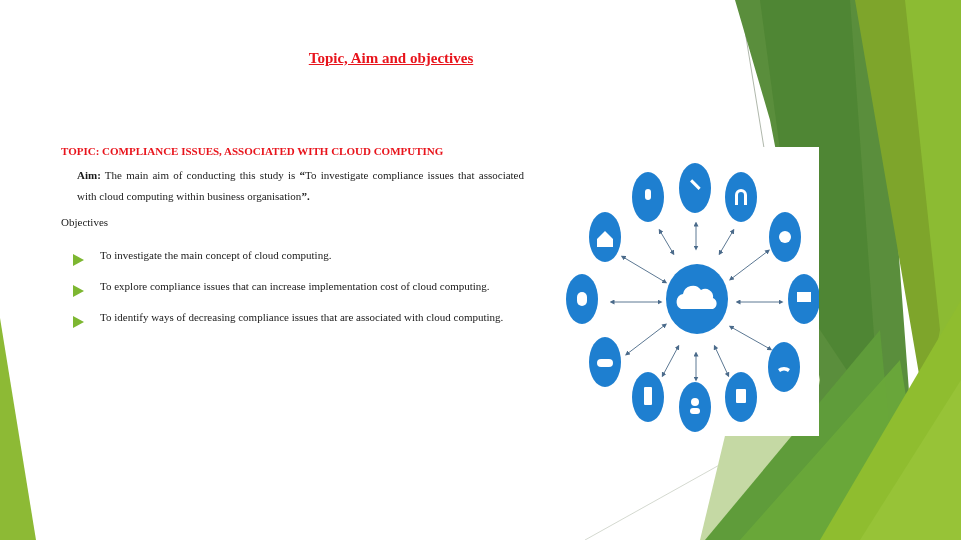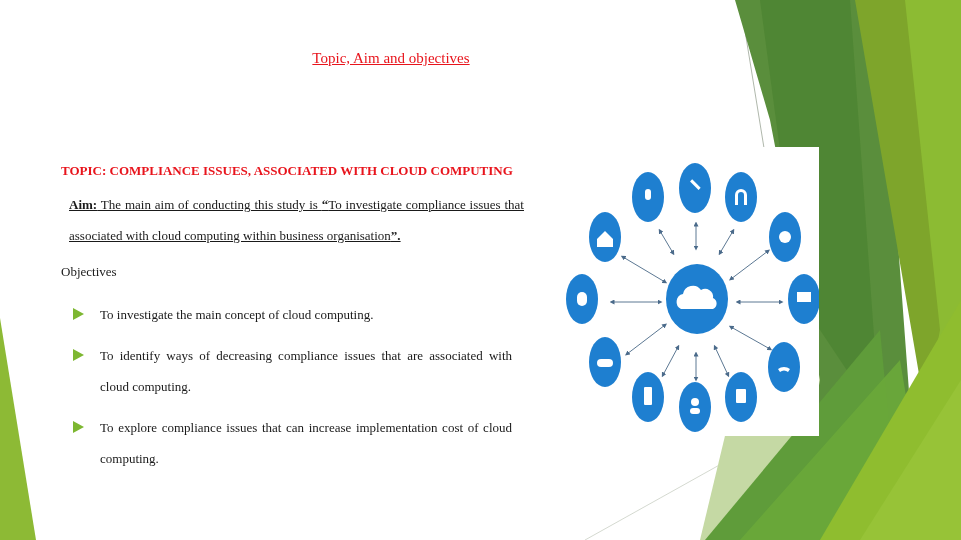--- a/index.html
+++ b/index.html
@@ -1,21 +1,21 @@
 <!DOCTYPE html>
 <html><head>
 <meta charset="utf-8">
 <style>
   html, body { margin:0; padding:0; }
   body { width:961px; height:540px; position:relative; overflow:hidden; background:#ffffff; font-family:"Liberation Serif", serif; }
   .bg { position:absolute; left:0; top:0; width:961px; height:540px; }
-  .title { position:absolute; left:0; width:782px; top:50px; text-align:center; font-size:15px; font-weight:normal; color:#e8141c; text-decoration:underline; }
-  .content { position:absolute; left:61px; top:155px; width:463px; font-size:13px; line-height:31px; color:#1a1a1a; text-align:justify; }
+  .title { position:absolute; left:0; width:782px; top:50px; text-align:center; font-size:15px; font-weight:bold; color:#e8141c; text-decoration:underline; }
+  .content { position:absolute; left:61px; top:141px; width:463px; font-size:11px; line-height:21px; color:#1a1a1a; text-align:justify; }
   .topic { color:#e8141c; font-weight:bold; margin:0 0 3px 0; }
-  .aim { margin:0 0 5px 8px;text-decoration:underline; }
+  .aim { margin:0 0 5px 16px; }
   .b { font-weight:bold; }
   .obj-head { font-weight:normal; margin:0 0 10px 0; }
   ul { list-style:none; margin:12px; padding:0; }
   li { position:relative; padding-left:27px; margin:0 0 10px 0; }
   .bullet { position:absolute; left:0; top:9px; width:0; height:0; border-top:6px solid transparent; border-bottom:6px solid transparent; border-left:11px solid #7db731; }
   .pic { position:absolute; left:563px; top:147px; width:256px; height:289px; background:#ffffff; }
 </style>
 </head>
 <body>
 
@@ -41,22 +41,22 @@
 </svg>
 
 <div class="title">Topic, Aim and objectives</div>
 
 <div class="content">
   <p class="topic">TOPIC: COMPLIANCE ISSUES,  ASSOCIATED WITH CLOUD COMPUTING</p>
   <p class="aim"><span class="b">Aim:</span><span> The main aim of conducting this study is </span><span class="b">“</span><span>To investigate compliance issues that associated with cloud computing within business organisation</span><span class="b">”.</span></p>
   <p class="obj-head">Objectives</p>
   <ul>
     <li><span class="bullet"></span><span>To investigate the main concept of cloud computing.</span></li>
+    <li><span class="bullet"></span><span>To explore compliance issues that can increase implementation cost of cloud computing.</span></li>
     <li><span class="bullet"></span><span>To identify ways of decreasing compliance issues that are associated with cloud computing.</span></li>
-    <li><span class="bullet"></span><span>To explore compliance issues that can increase implementation cost of cloud computing.</span></li>
   </ul>
 </div>
 
 <div class="pic">
   <svg width="256" height="289" viewBox="0 0 256 289" xmlns="http://www.w3.org/2000/svg">
     <defs>
       <marker id="ah" markerWidth="5" markerHeight="5" refX="2.5" refY="2.5" orient="auto-start-reverse">
         <path d="M0,0 L5,2.5 L0,5 z" fill="#4a6a8a"></path>
       </marker>
     </defs>

